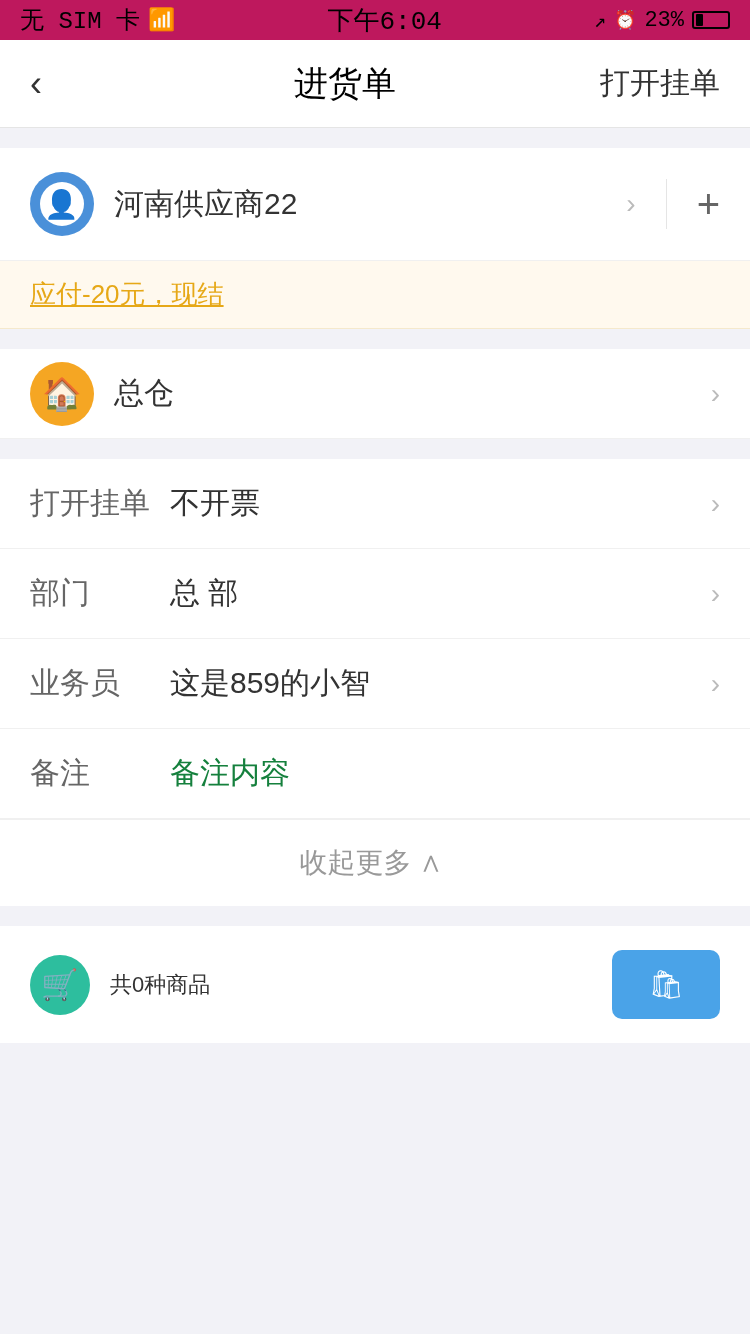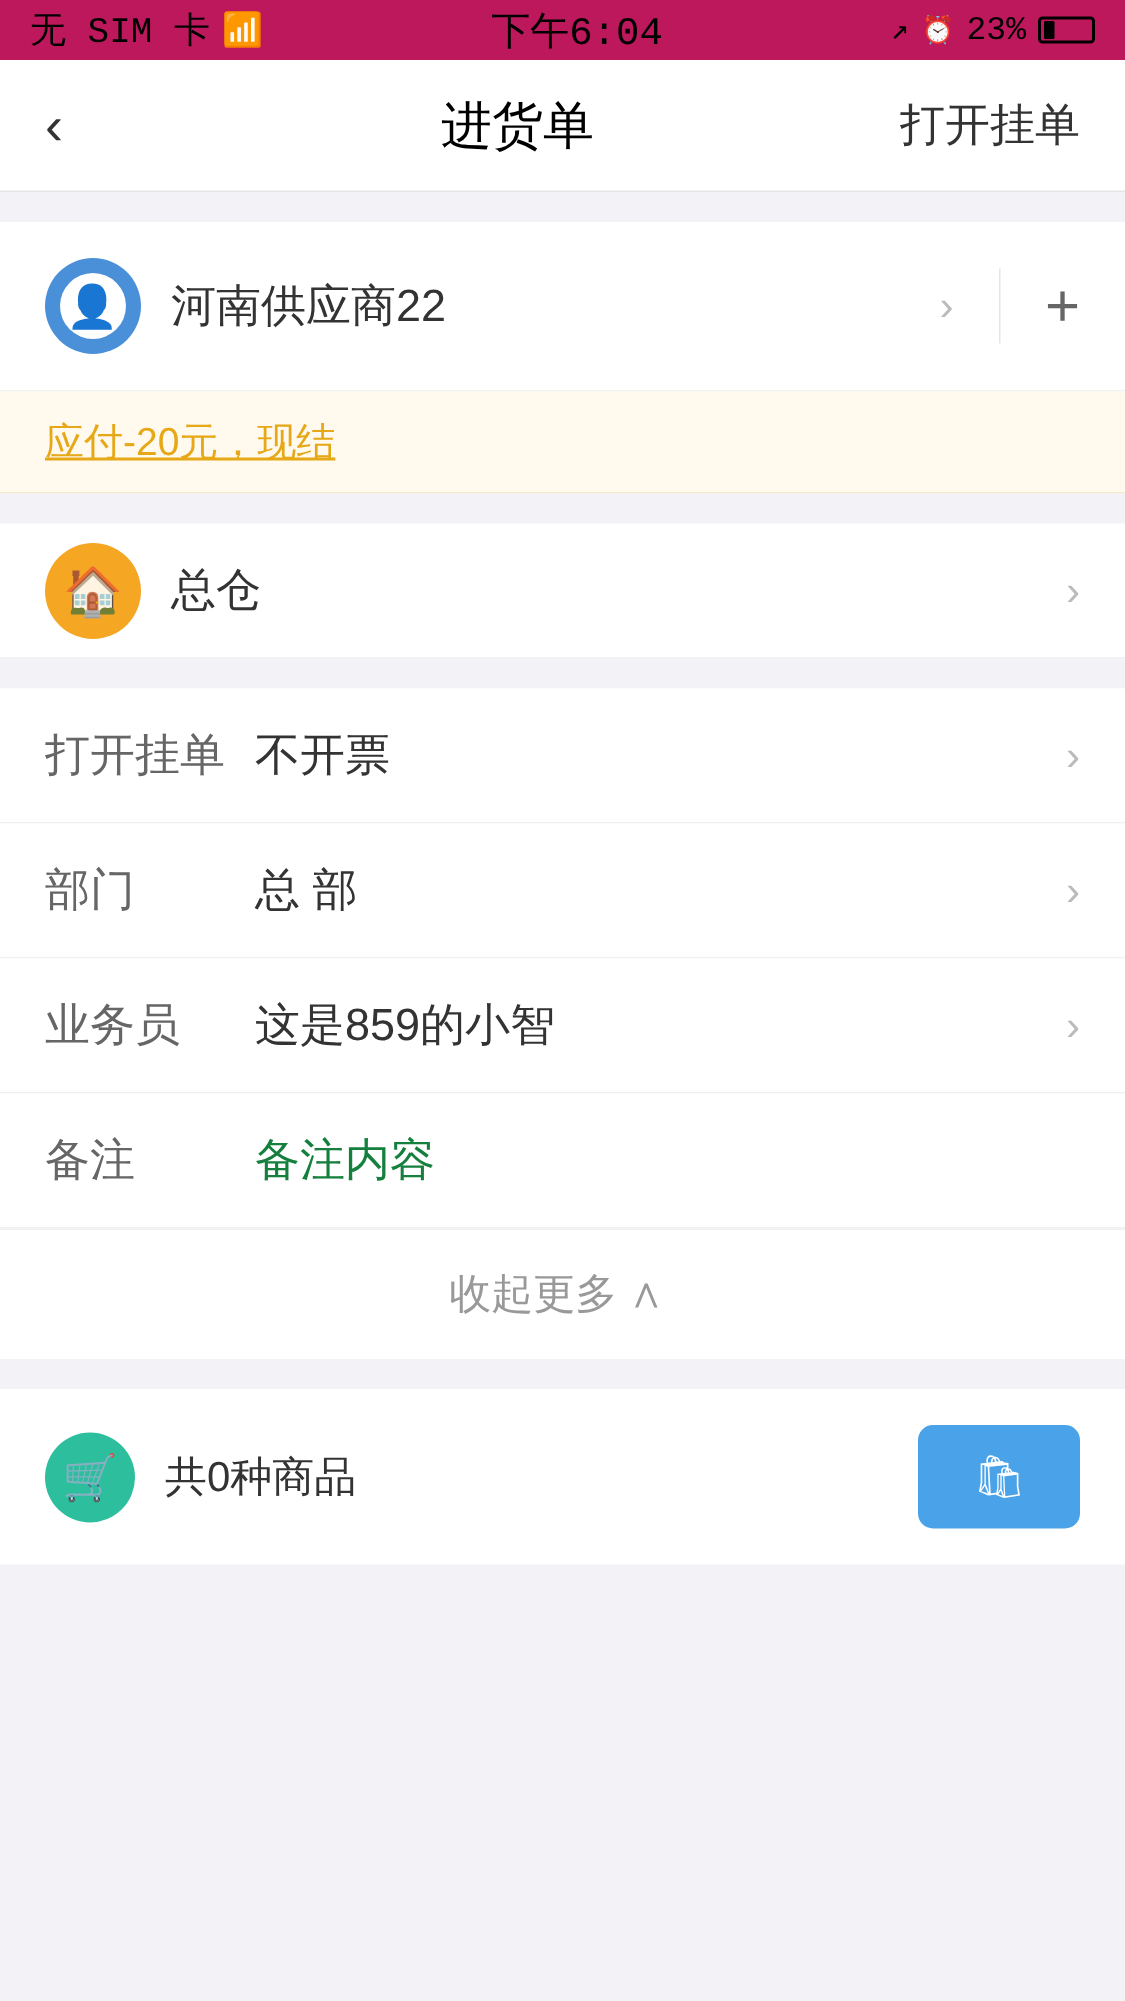--- a/index.html
+++ b/index.html
@@ -220,21 +220,21 @@
       border-radius: 50%;
       background: #2dbe9e;
       display: flex;
       align-items: center;
       justify-content: center;
       margin-right: 20px;
       flex-shrink: 0;
     }
     .product-count {
       flex: 1;
-      font-size: 28px;
+      font-size: 22px;
       color: #333;
     }
     .select-btn {
       background: #4aa3e8;
       color: #fff;
       font-size: 30px;
       padding: 18px 36px;
       border-radius: 10px;
       display: flex;
       align-items: center;

